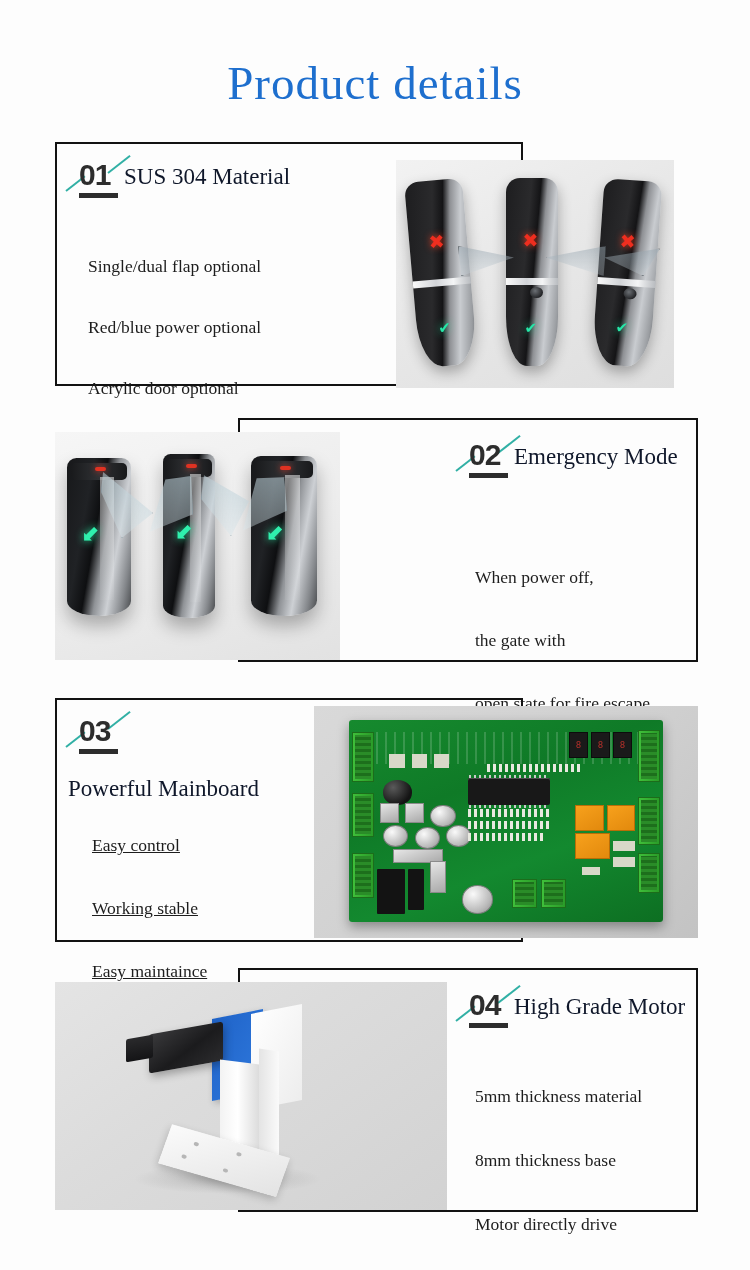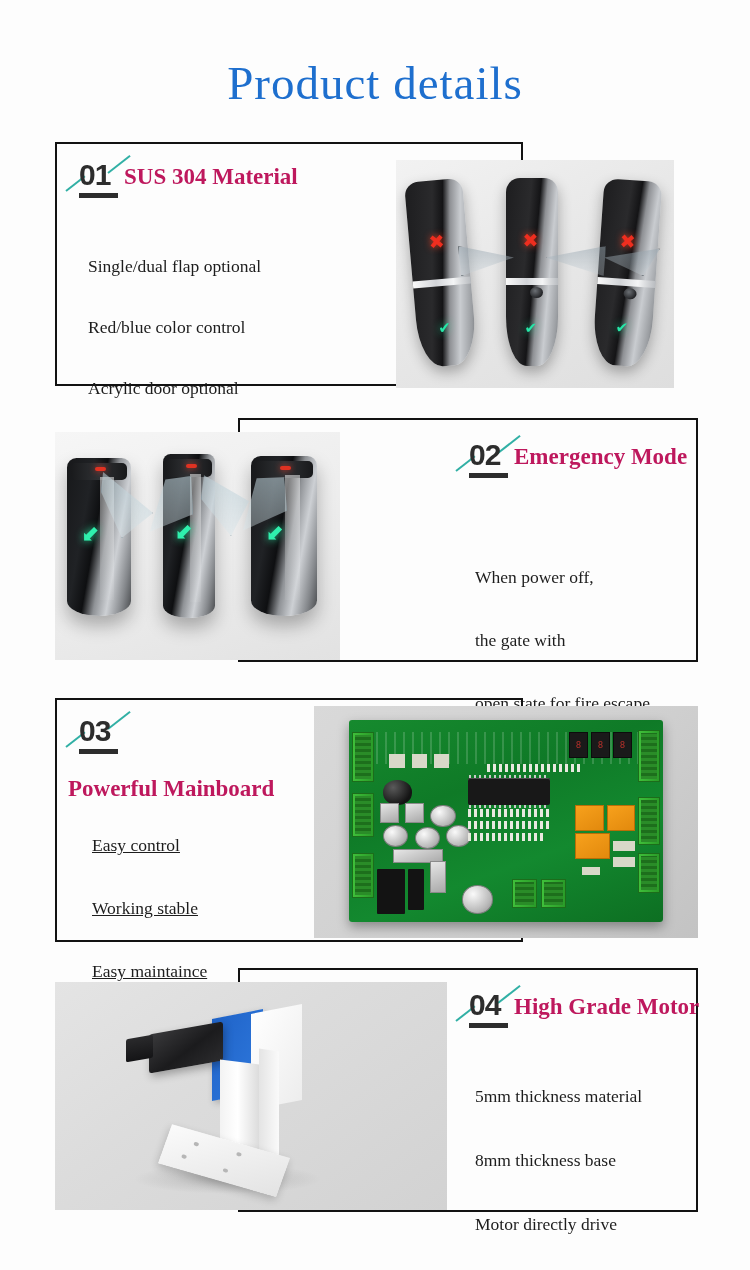--- a/index.html
+++ b/index.html
@@ -49,21 +49,21 @@
   }
   .num-bar {
     position: absolute; left: 11px; top: 33px;
     width: 39px; height: 5px; background: #2d2d2d;
   }
   .tick { position: absolute; background: #31b0a5; height: 2px; }
   .tick-bl { left: -2px; top: 30px; width: 24px; transform: rotate(-38deg); transform-origin: left center; }
   .tick-tr { left: 40px; top: 12px; width: 28px; transform: rotate(-38deg); transform-origin: left center; }
   .head-title {
     font-family: "Liberation Serif", "DejaVu Serif", serif;
-    font-size: 23px; font-weight: 700; color: #be185d;
+    font-size: 23px; font-weight: 400; color: #0f172a;
     line-height: 34px; white-space: nowrap;
   }
 
   
   .body-text { position: absolute; color: #1d1d1d; font-size: 17.5px; }
   .body-text .line { white-space: nowrap; margin-top: 40px; }
   .spaced .line { margin-bottom: 14px; }
   .tight .line { line-height: 23px; }
   .grouped .grp { margin-bottom: 22px; }
   .grouped .grp .line { line-height: 24px; }
@@ -274,21 +274,21 @@
         <span class="tick tick-bl"></span>
         <span class="tick tick-tr"></span>
         <span class="num">01</span>
         <span class="num-bar"></span>
       </div>
       <div class="head-title">SUS 304 Material</div>
     </div>
 
     <div class="body-text spaced" style="left:88px; top:74px;">
       <div class="line">Single/dual flap optional</div>
-      <div class="line">Red/blue color control</div>
+      <div class="line">Red/blue power optional</div>
       <div class="line">Acrylic door optional</div>
     </div>
   </div>
 
   <div class="panel panel-2">
     <div class="panel-box"></div>
 
     <div class="photo ph-gates-persp" style="left:0px; top:14px; width:285px; height:228px;">
       <div class="gp" style="left:12px; top:26px; width:64px; height:158px;">
         <div class="cab"></div>

